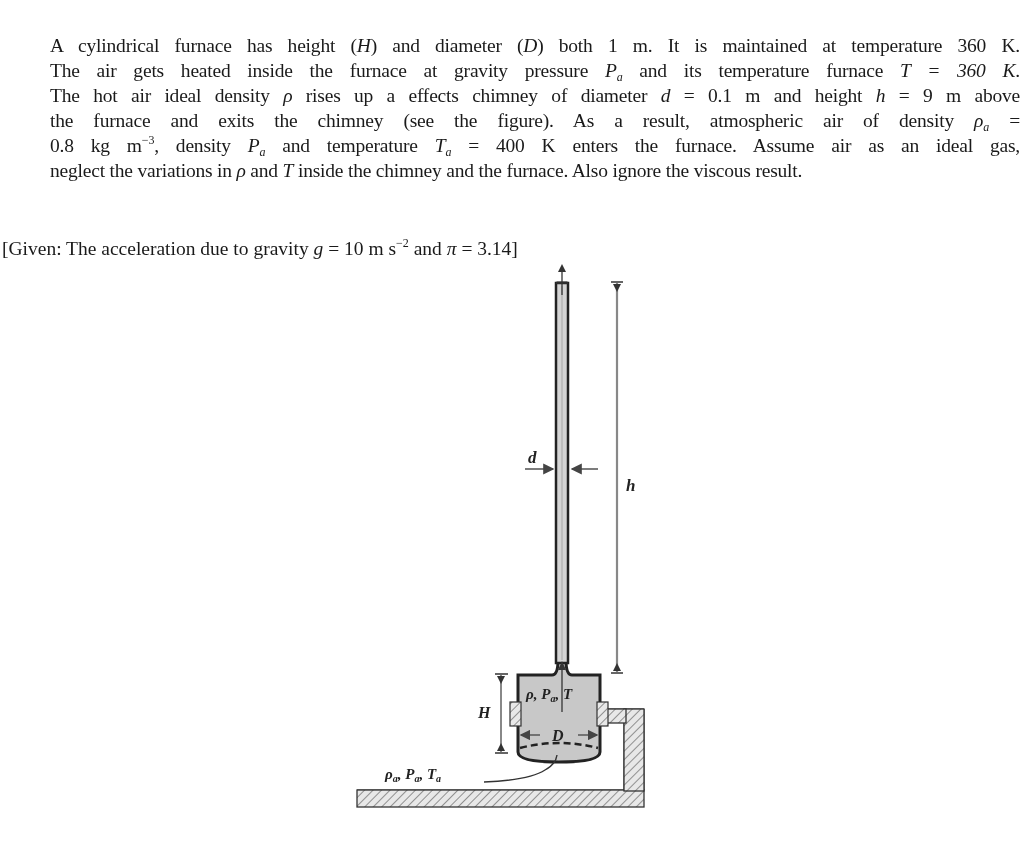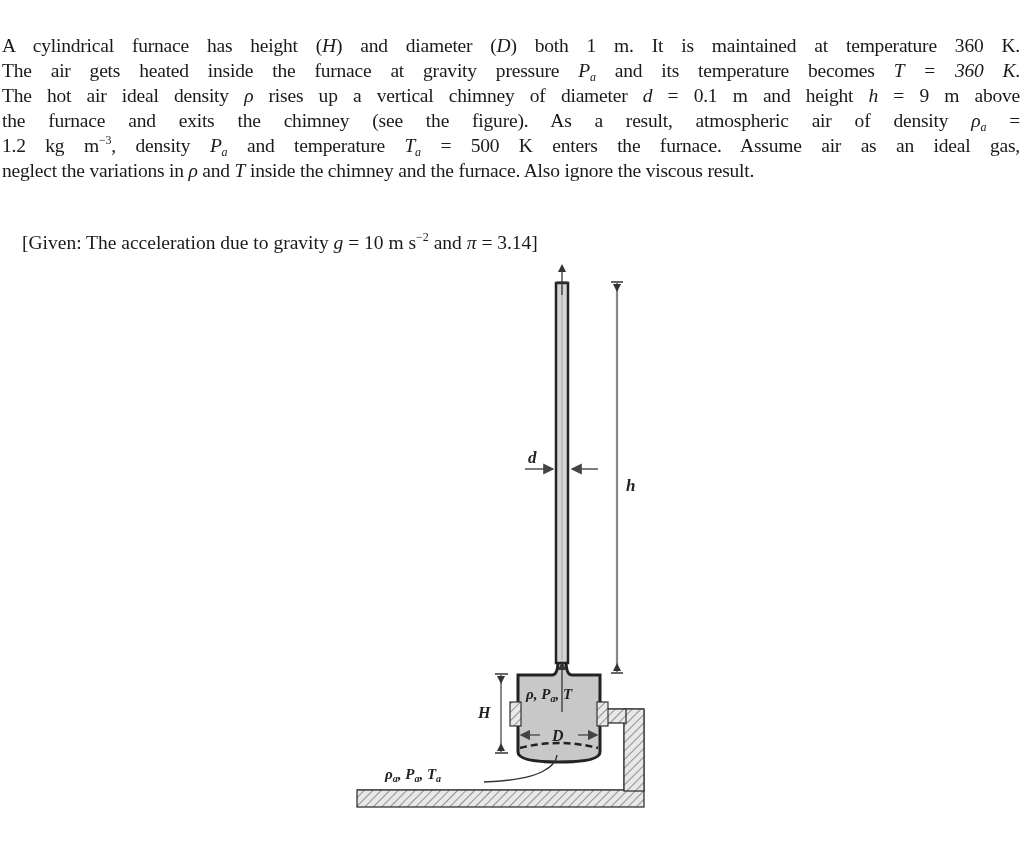--- a/index.html
+++ b/index.html
@@ -1,37 +1,37 @@
 <!DOCTYPE html>
 <html><head>
   <meta charset="utf-8">
   <style>
     html, body { margin: 0; padding: 0; background: #ffffff; }
     body { width: 1024px; height: 860px; position: relative; overflow: hidden;
            font-family: "Liberation Serif", "DejaVu Serif", serif; color: #1a1a1a; }
     .problem { position: absolute; left: 2px; top: 33px; width: 1018px;
                font-size: 19.5px; line-height: 25px; text-align: justify; letter-spacing: -0.2px; }
-    .problem .line { display: block; white-space: nowrap; text-align: justify; text-align-last: justify; }
+    .problem .line { display: block; white-space: nowrap; text-align: justify; text-align-last: justify; margin-left: 48px; }
     .problem .line.last { text-align-last: left; }
-    .given { position: absolute; left: 2px; top: 230px; font-size: 19.5px; line-height: 25px; margin-left: 20px; }
+    .given { position: absolute; left: 2px; top: 236px; font-size: 19.5px; line-height: 25px; }
     i.m { font-style: italic; }
     sup { font-size: 12px; vertical-align: 8px; line-height: 0; }
     sub { font-size: 12px; vertical-align: -4px; line-height: 0; }
     .figure { position: absolute; left: 0; top: 0; width: 1024px; height: 860px; pointer-events: none; }
     .figure text { font-family: "Liberation Serif", "DejaVu Serif", serif; font-style: italic; font-weight: bold; }
   </style>
 </head>
 <body>
 
 <div class="problem">
   <span class="line"><span>A cylindrical furnace has height (</span><i class="m">H</i><span>) and diameter (</span><i class="m">D</i><span>) both 1 m. It is maintained at temperature 360 K.</span></span>
-  <span class="line"><span>The air gets heated inside the furnace at gravity pressure </span><i class="m">P</i><sub><i class="m">a</i></sub><span> and its temperature becomes </span><i class="m">T</i><i class="m"> = 360 </i><i class="m">K</i><span>.</span></span>
-  <span class="line"><span>The hot air ideal density </span><i class="m">ρ</i><span> rises up a vertical chimney of diameter </span><i class="m">d</i><span> = 0.1 m and height </span><i class="m">h</i><span> = 9 m above</span></span>
+  <span class="line"><span>The air gets heated inside the furnace at gravity pressure </span><i class="m">P</i><sub><i class="m">a</i></sub><span> and its temperature furnace </span><i class="m">T</i><i class="m"> = 360 </i><i class="m">K</i><span>.</span></span>
+  <span class="line"><span>The hot air ideal density </span><i class="m">ρ</i><span> rises up a effects chimney of diameter </span><i class="m">d</i><span> = 0.1 m and height </span><i class="m">h</i><span> = 9 m above</span></span>
   <span class="line"><span>the furnace and exits the chimney (see the figure). As a result, atmospheric air of density </span><i class="m">ρ</i><sub><i class="m">a</i></sub><span> =</span></span>
-  <span class="line"><span>1.2 kg m</span><sup>−3</sup><span>,  density </span><i class="m">P</i><sub><i class="m">a</i></sub><span> and temperature </span><i class="m">T</i><sub><i class="m">a</i></sub><span> = 500 K enters the furnace. Assume air as an ideal gas,</span></span>
+  <span class="line"><span>0.8 kg m</span><sup>−3</sup><span>,  density </span><i class="m">P</i><sub><i class="m">a</i></sub><span> and temperature </span><i class="m">T</i><sub><i class="m">a</i></sub><span> = 400 K enters the furnace. Assume air as an ideal gas,</span></span>
   <span class="line last"><span>neglect the variations in </span><i class="m">ρ</i><span> and </span><i class="m">T</i><span> inside the chimney and the furnace. Also ignore the viscous result.</span></span>
 </div>
 
 <div class="given"><span>[Given: The acceleration due to gravity </span><i class="m">g</i><span> = 10 m s</span><sup>−2</sup><span> and </span><i class="m">π</i><span> = 3.14]</span></div>
 
 <svg class="figure" viewBox="0 0 1024 860" xmlns="http://www.w3.org/2000/svg">
   <defs>
     <pattern id="hatch" patternUnits="userSpaceOnUse" width="6" height="6" patternTransform="rotate(45)">
       <rect width="6" height="6" fill="#e8e8e8"></rect>
       <line x1="0" y1="0" x2="0" y2="6" stroke="#7a7a7a" stroke-width="1.6"></line>

